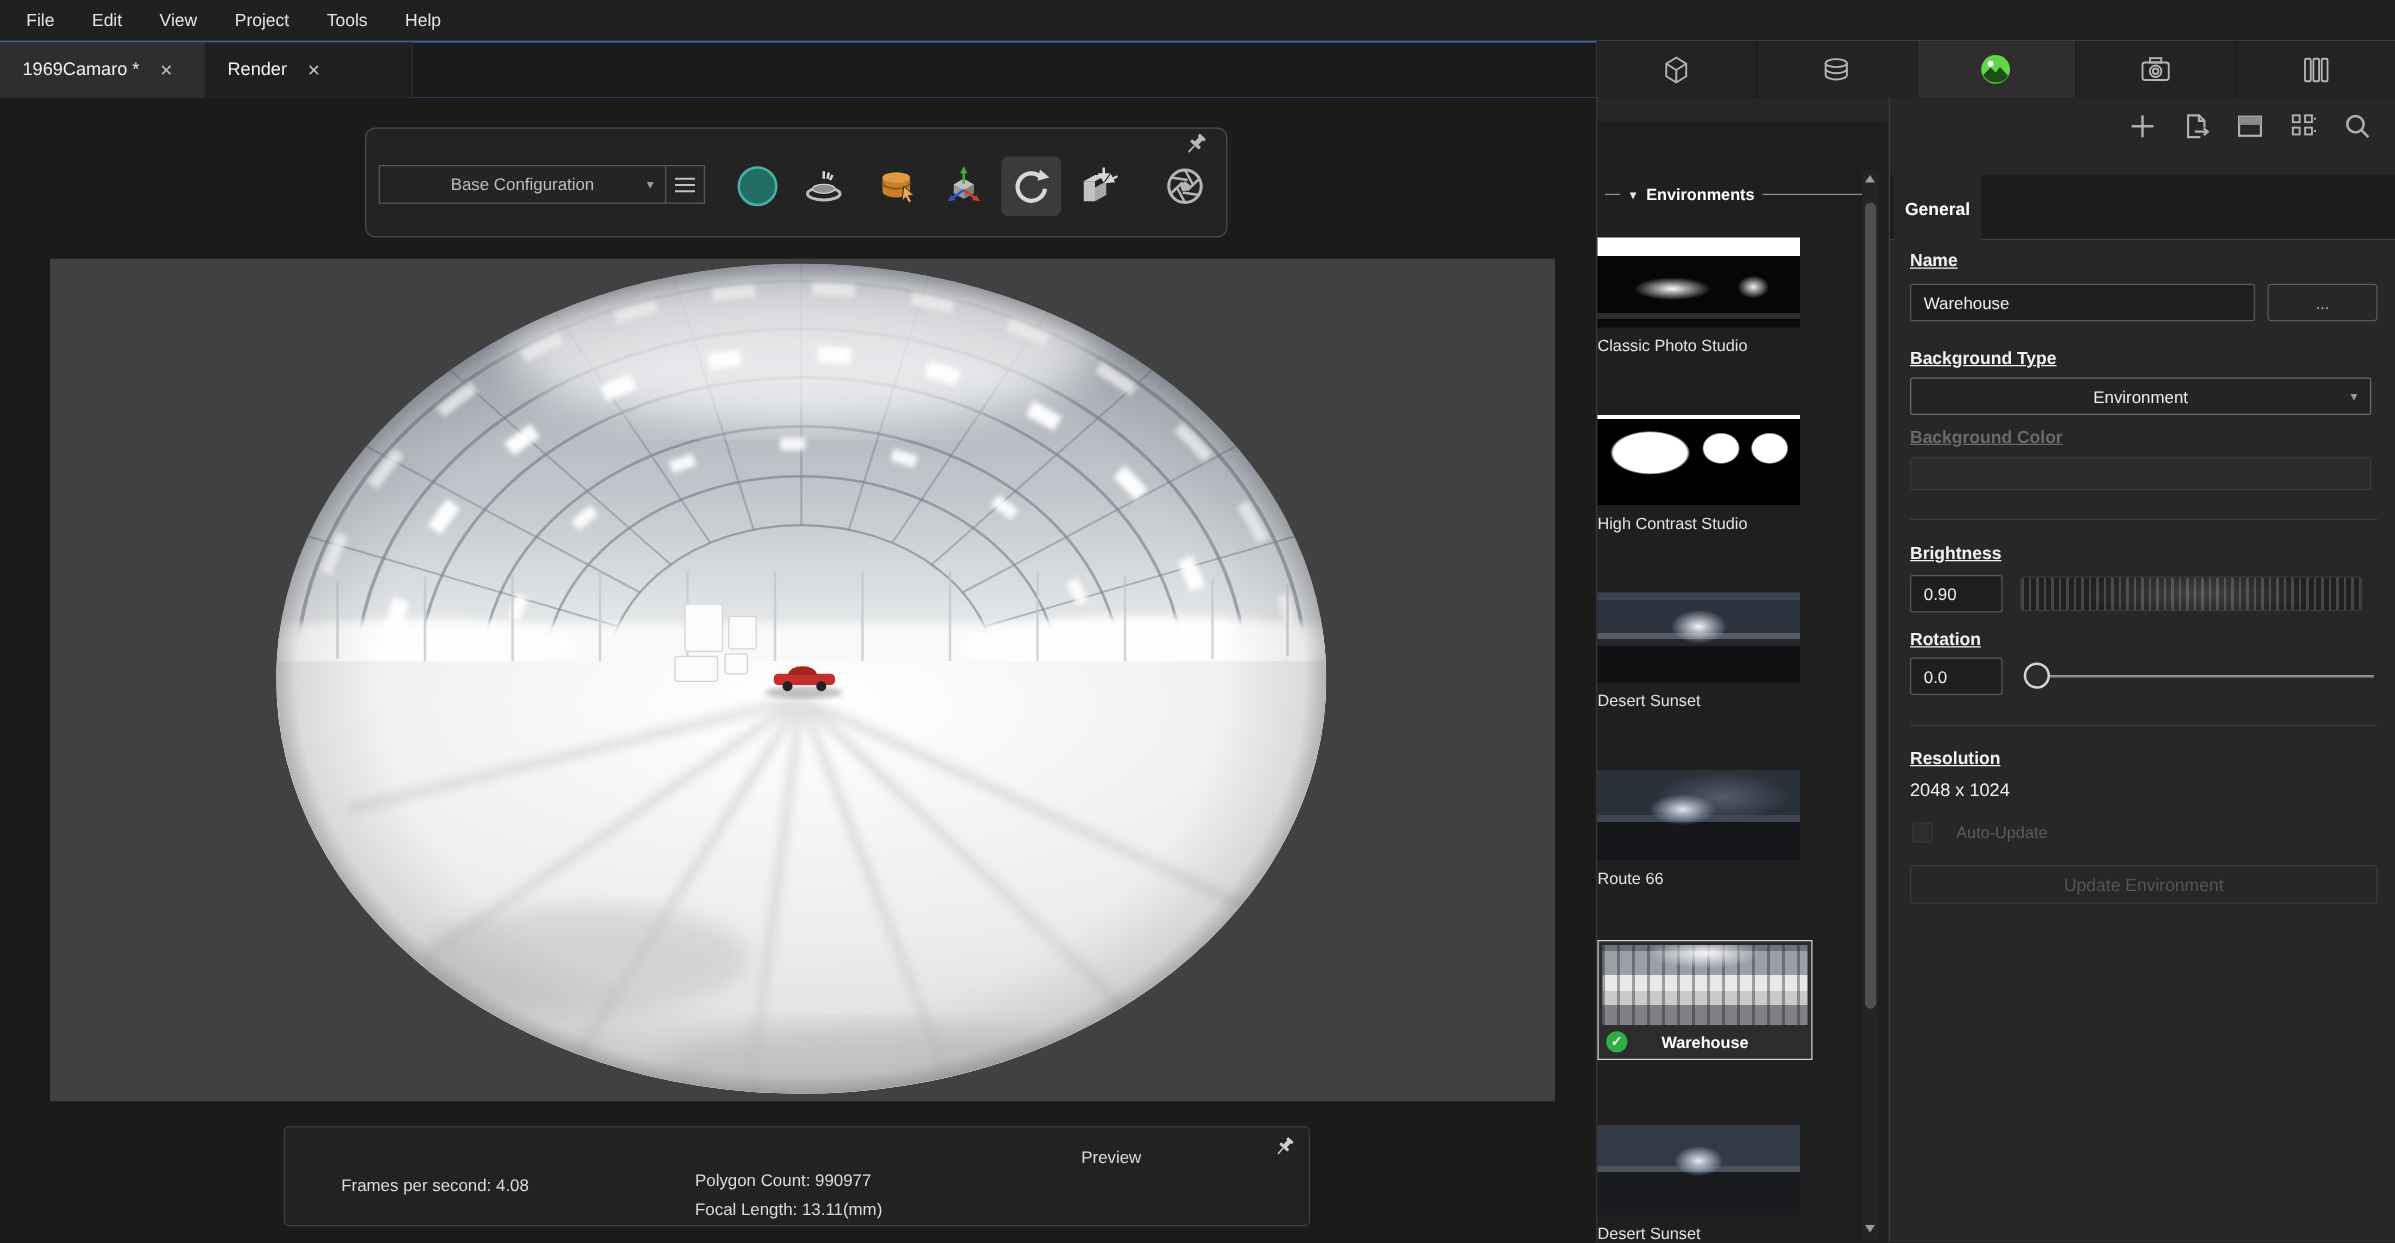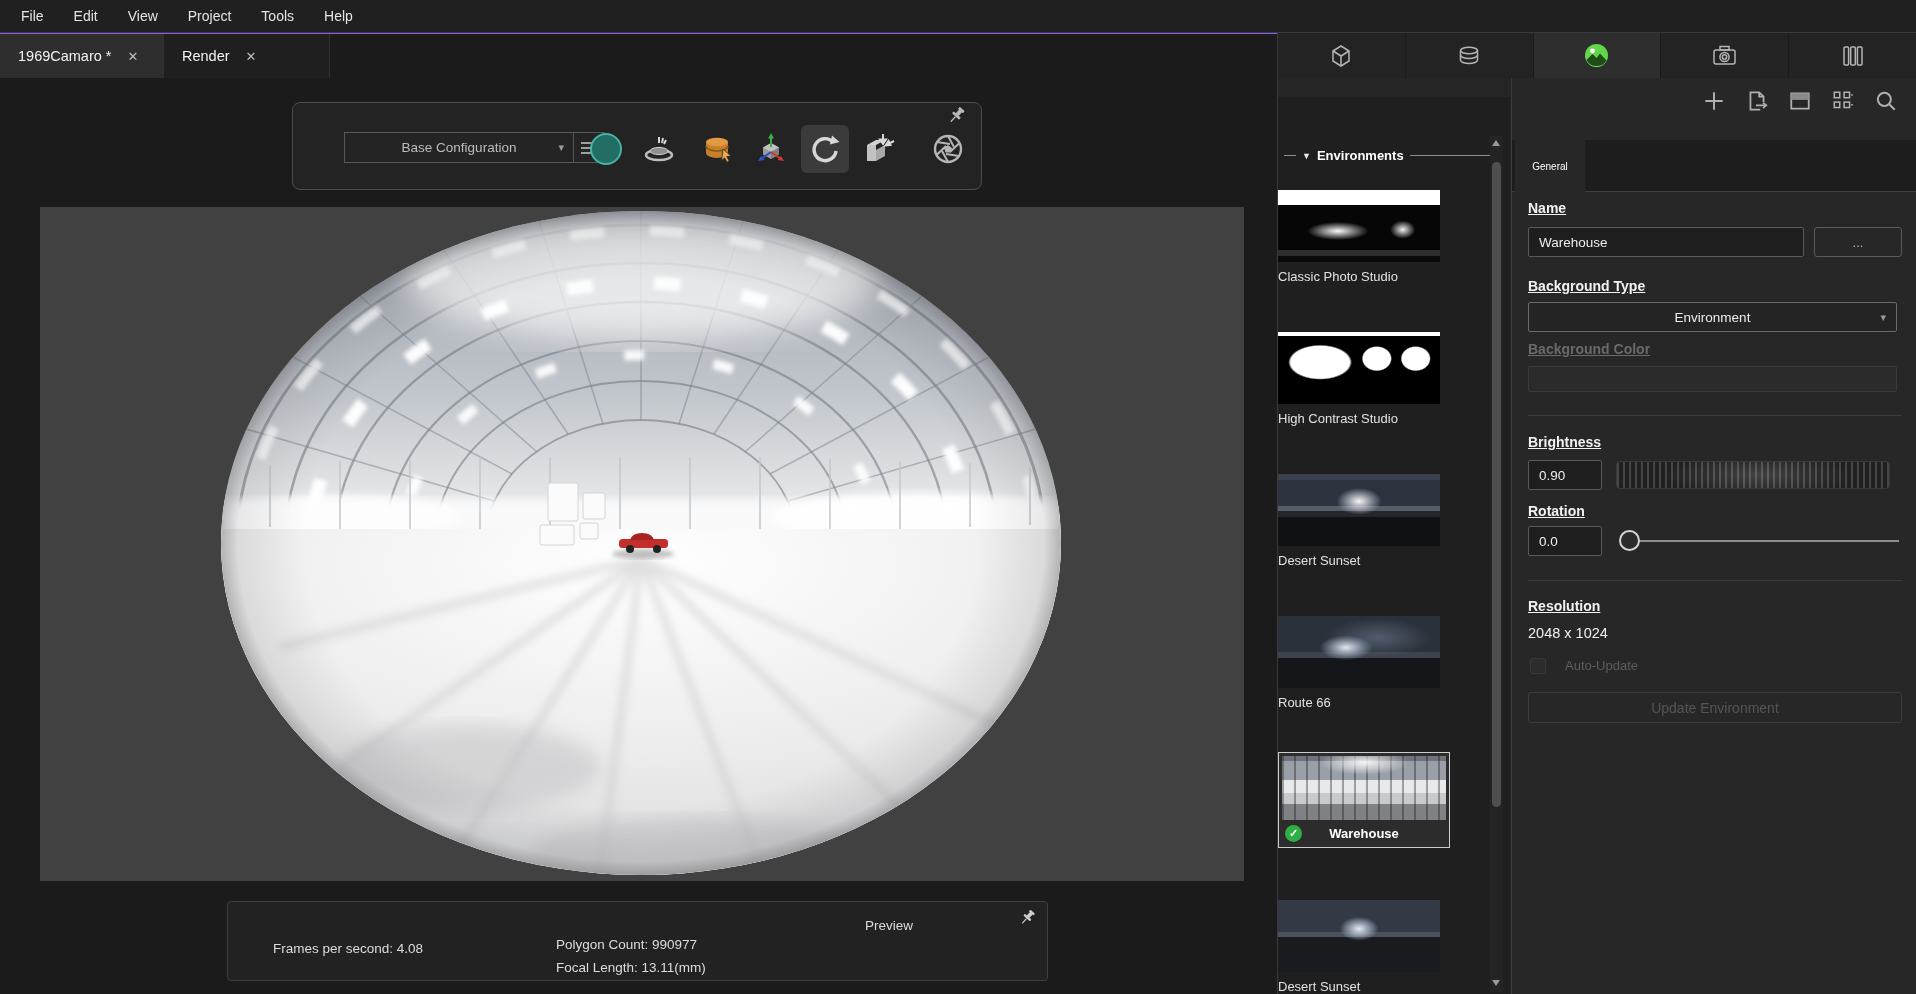--- a/index.html
+++ b/index.html
@@ -1,18 +1,18 @@
 <!DOCTYPE html>
 <html><head>
 <meta charset="utf-8">
 <style>
   * { margin:0; padding:0; box-sizing:border-box; }
   html,body { width:1916px; height:994px; background:#181818; overflow:hidden;
     font-family:"Liberation Sans", sans-serif; color:#e8e8e8; }
-  .app { position:absolute; inset:0; width:1916px; height:837px; background:#8b5cf6;padding-left:35px; }
+  .app { position:absolute; inset:0; width:1916px; height:837px; background:#3b82f6;padding-left:35px; }
 
   
   .menubar { position:absolute; left:0; top:0; width:1916px; height:33px; background:#202020;
     border-bottom:1px solid #3a3a3a; display:flex; align-items:center; padding-left:6px; }
   .menu-item { padding:0 15px; font-size:14px; color:#e4e4e4; height:100%; display:flex; align-items:center; }
 
   
   .doc-tabbar { position:absolute; left:0; top:34px; width:1277px; height:44px; background:#1b1b1b; display:flex; }
   .doc-tab { display:flex; align-items:center; gap:16px; padding:0 18px; font-size:14.5px; height:44px; color:#f2f2f2; }
   .doc-tab .close { color:#bdbdbd; font-size:13px; }
@@ -20,21 +20,21 @@
   .doc-tab.inactive { background:#1f1f1f; border-left:1px solid #303030; border-right:1px solid #303030; width:167px; }
 
   
   .main-area { position:absolute; left:0; top:78px; width:1277px; height:916px; background:#1b1b1b; }
   .viewport { position:absolute; left:40px; top:129px; width:1204px; height:674px; background:#414141; }
   .viewport svg { position:absolute; inset:0; }
 
   
   .float-toolbar { position:absolute; left:292px; top:24px; width:690px; height:88px; background:#232323;
     border:1px solid #4d4d4d; border-radius:8px; }
-  .config-wrap { position:absolute; left:10px; top:29px; height:31px; display:flex;margin-left:41px; }
+  .config-wrap { position:absolute; left:10px; top:29px; height:31px; display:flex; }
   .config-select { width:230px; height:31px; background:#242424; border:1px solid #585858;
     display:flex; align-items:center; justify-content:center; font-size:13.5px; color:#bdbdbd; position:relative; }
   .config-select .caret { position:absolute; right:9px; color:#9a9a9a; font-size:11px; }
   .hamburger-btn { width:31px; height:31px; border:1px solid #585858; border-left:none; background:#242424;
     display:flex; align-items:center; justify-content:center; }
   .tb-icon { position:absolute; top:27px; width:38px; height:38px; display:flex; align-items:center; justify-content:center; }
   .tb-icon.active-tool { top:22px; width:48px; height:48px; background:#3b3b3b; border-radius:6px; }
   .tb-pin { position:absolute; left:652px; top:2px; }
 
   
@@ -105,21 +105,21 @@
   .sb-down { bottom:6px; border-top:6px solid #9a9a9a; }
   .sb-thumb { position:absolute; left:2px; top:26px; width:9px; height:645px; background:#4f4f4f; border-radius:5px; }
 
   
   .props { position:absolute; left:233px; top:45px; width:406px; height:916px; background:#272727; border-left:1px solid #3a3a3a; }
   .panel-toolbar { position:absolute; right:18px; top:10px; display:flex; gap:17px; }
   .pt-btn { width:26px; height:26px; display:flex; align-items:center; justify-content:center; }
 
   .ptabs { position:absolute; left:0; top:62px; width:406px; height:52px; background:#1d1d1d;
     border-bottom:1px solid #3e3e3e; display:flex; }
-  .ptab { height:52px; display:flex; align-items:center; justify-content:center; font-size:10px; color:#dcdcdc; }
+  .ptab { height:52px; display:flex; align-items:center; justify-content:center; font-size:14px; color:#dcdcdc;font-weight:bold; }
   .ptab.active { width:70px; margin-left:3px; background:#272727; height:53px; color:#ffffff; }
   .ptab.inactive { width:150px; }
 
   .p-label { position:absolute; left:16px; font-size:14px; font-weight:700; color:#f2f2f2;text-decoration:underline; }
   .p-label.disabled { color:#6a6a6a; }
   .p-input { position:absolute; background:#1e1e1e; border:1px solid #5a5a5a; border-radius:2px;
     color:#ededed; font-size:13.5px; padding:0 10px; font-family:"Liberation Sans", sans-serif; }
   .name-input { left:16px; top:149px; width:276px; height:30px; }
   .browse-btn { position:absolute; left:302px; top:149px; width:88px; height:30px; border:1px solid #5a5a5a;
     border-radius:3px; background:#272727; color:#b5b5b5; font-size:13px; display:flex; align-items:center; justify-content:center; }

